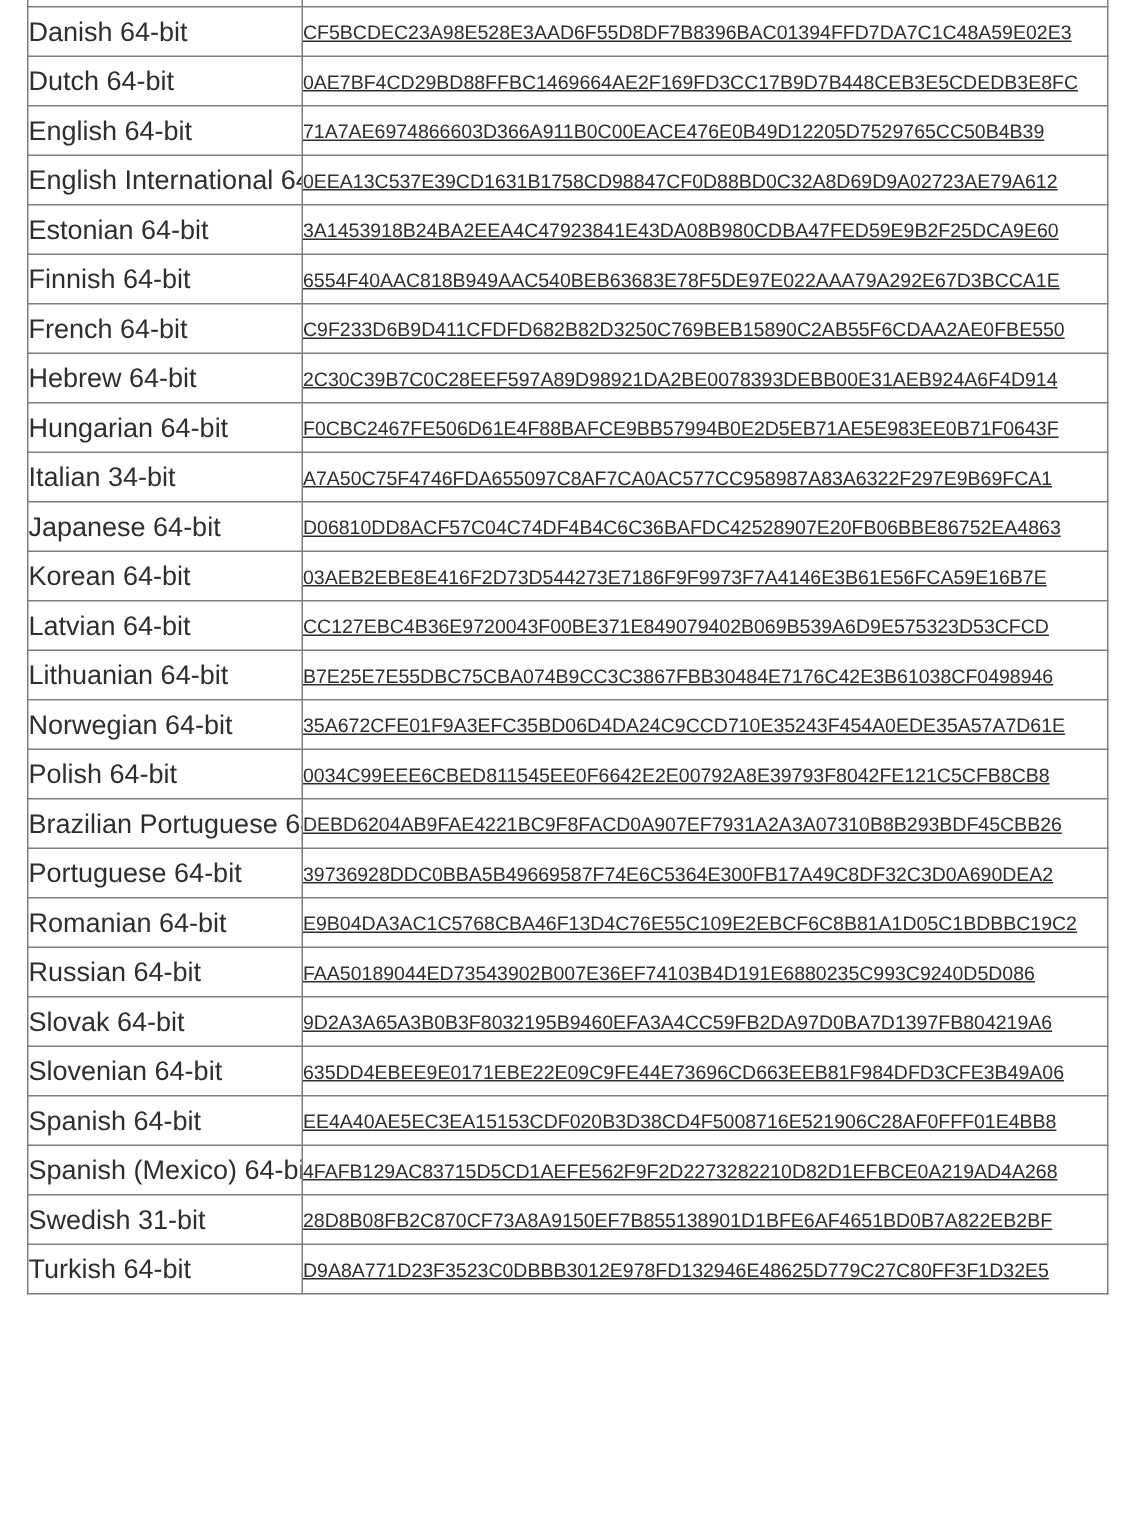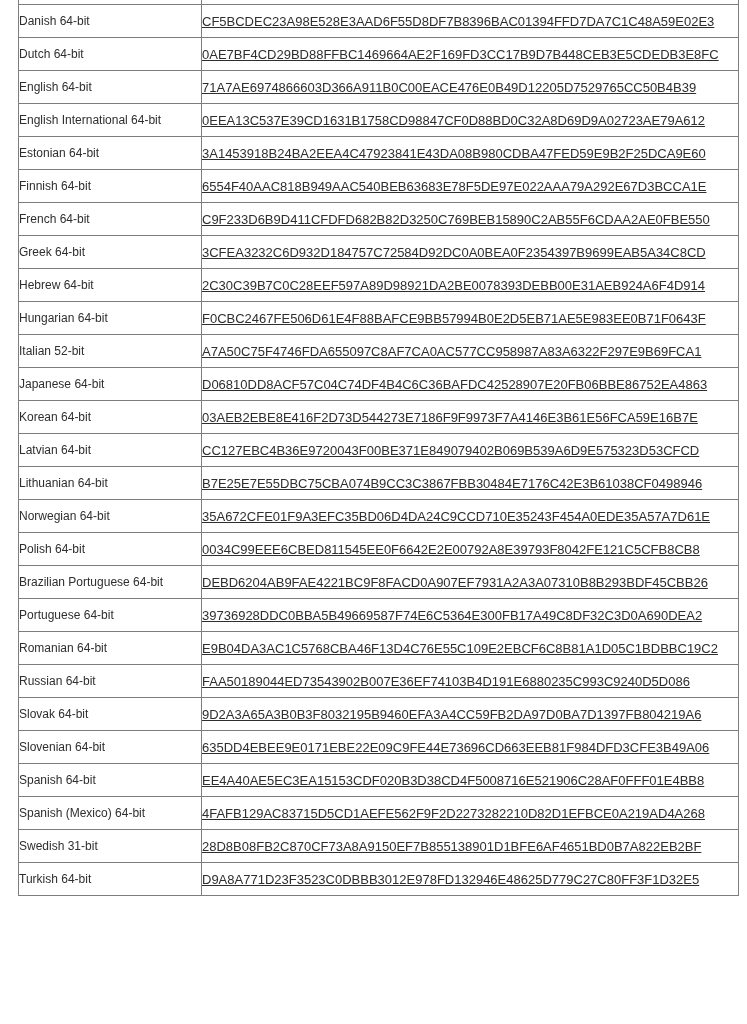--- a/index.html
+++ b/index.html
@@ -29,21 +29,21 @@
     padding: 0;
     vertical-align: middle;
     white-space: nowrap;
     overflow: hidden;
     color: #2e2e2e;
     background: #ffffff;
   }
   td.lang-cell {
     width: 182px;
     padding-left: 12px;
-    font-size: 12px;
+    font-size: 18px;
     margin-top: 24px;
   }
   td.hash-cell {
     width: 536px;
     padding-left: 8px;
     font-size: 13px;
     letter-spacing: 0px;
     text-decoration: underline;
   }
   tr.partial-row td {
@@ -82,33 +82,29 @@
         </tr>
         <tr>
           <td class="lang-cell">Finnish 64-bit</td>
           <td class="hash-cell">6554F40AAC818B949AAC540BEB63683E78F5DE97E022AAA79A292E67D3BCCA1E</td>
         </tr>
         <tr>
           <td class="lang-cell">French 64-bit</td>
           <td class="hash-cell">C9F233D6B9D411CFDFD682B82D3250C769BEB15890C2AB55F6CDAA2AE0FBE550</td>
         </tr>
         <tr>
-          <td class="lang-cell">Greek 64-bit</td>
-          <td class="hash-cell">3CFEA3232C6D932D184757C72584D92DC0A0BEA0F2354397B9699EAB5A34C8CD</td>
-        </tr>
-        <tr>
           <td class="lang-cell">Hebrew 64-bit</td>
           <td class="hash-cell">2C30C39B7C0C28EEF597A89D98921DA2BE0078393DEBB00E31AEB924A6F4D914</td>
         </tr>
         <tr>
           <td class="lang-cell">Hungarian 64-bit</td>
           <td class="hash-cell">F0CBC2467FE506D61E4F88BAFCE9BB57994B0E2D5EB71AE5E983EE0B71F0643F</td>
         </tr>
         <tr>
-          <td class="lang-cell">Italian 52-bit</td>
+          <td class="lang-cell">Italian 34-bit</td>
           <td class="hash-cell">A7A50C75F4746FDA655097C8AF7CA0AC577CC958987A83A6322F297E9B69FCA1</td>
         </tr>
         <tr>
           <td class="lang-cell">Japanese 64-bit</td>
           <td class="hash-cell">D06810DD8ACF57C04C74DF4B4C6C36BAFDC42528907E20FB06BBE86752EA4863</td>
         </tr>
         <tr>
           <td class="lang-cell">Korean 64-bit</td>
           <td class="hash-cell">03AEB2EBE8E416F2D73D544273E7186F9F9973F7A4146E3B61E56FCA59E16B7E</td>
         </tr>

